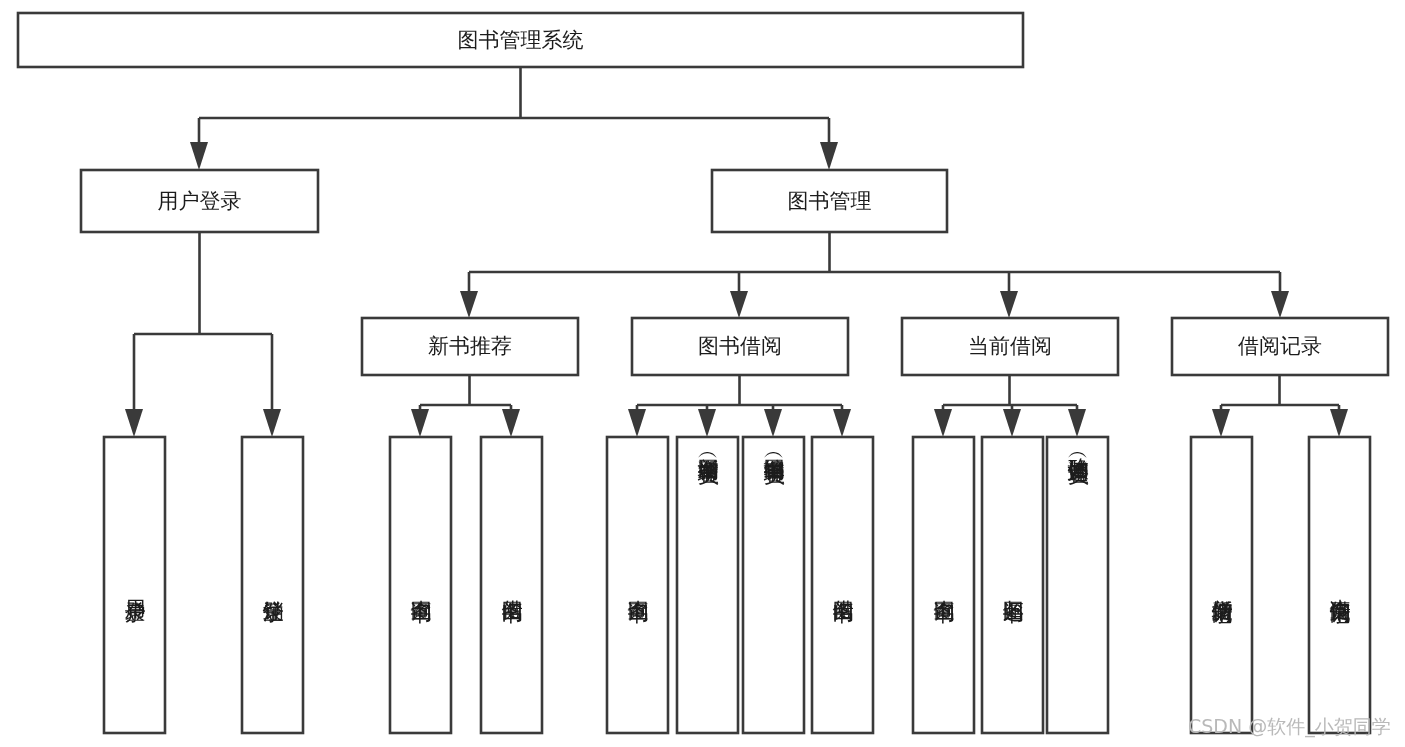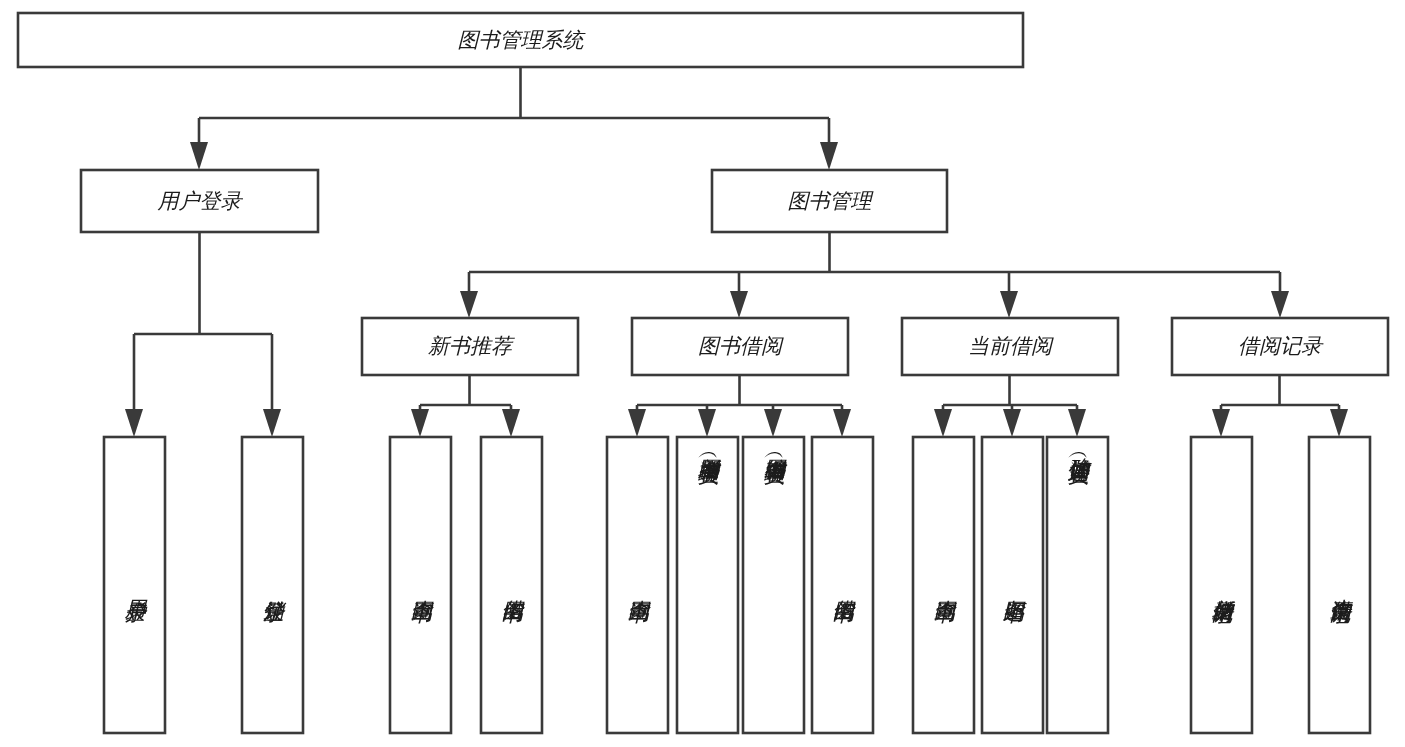--- a/index.html
+++ b/index.html
@@ -11,21 +11,20 @@
     width: 1405px;
     height: 747px;
     font-family: "DejaVu Sans", "Liberation Sans", sans-serif;
     overflow: hidden;
   }
   #diagram-root {
     position: relative;
     width: 1405px;
     height: 570px;
     background: #ffffff;
-    font-style: italic;
   }
   svg.flow {
     position: absolute;
     top: 0;
     left: 0;
     width: 1405px;
     height: 747px;
   }
   .nodebox {
     fill: #ffffff;
@@ -230,14 +229,15 @@
   <div class="vlabel-wrap" style="left:1047px; top:441px; width:61px; height:292px; align-items:flex-start;">
     <span class="vlabel">确认归还（管理员）</span>
   </div>
   <div class="vlabel-wrap" style="left:1191px; top:437px; width:61px; height:296px;">
     <span class="vlabel">新增借阅记录</span>
   </div>
   <div class="vlabel-wrap" style="left:1309px; top:437px; width:61px; height:296px;">
     <span class="vlabel">查询借阅记录</span>
   </div>
 
+  <div class="watermark">CSDN @软件_小贺同学</div>
 
 </div>
 
 </body></html>

